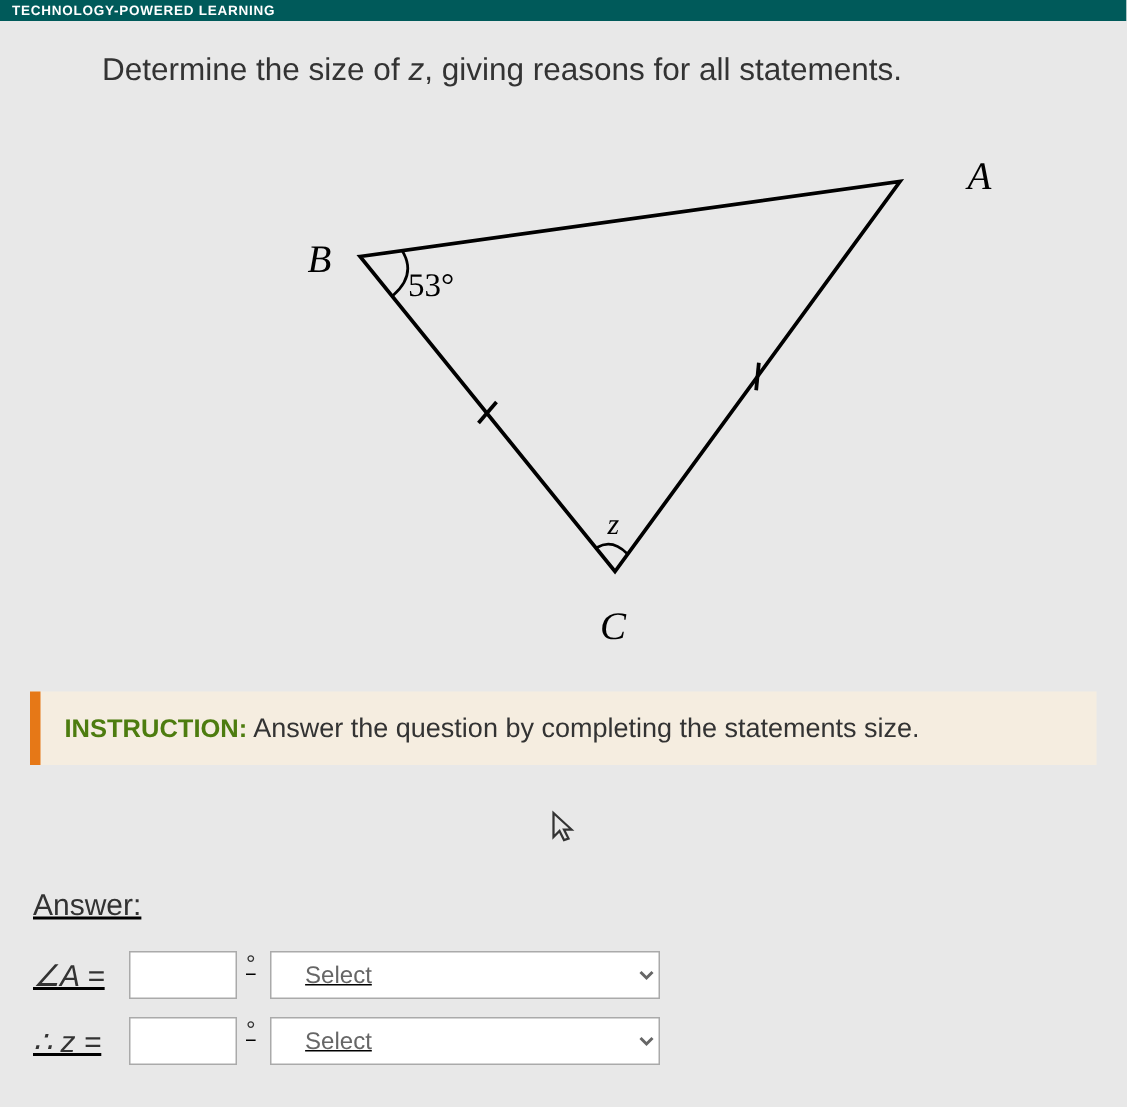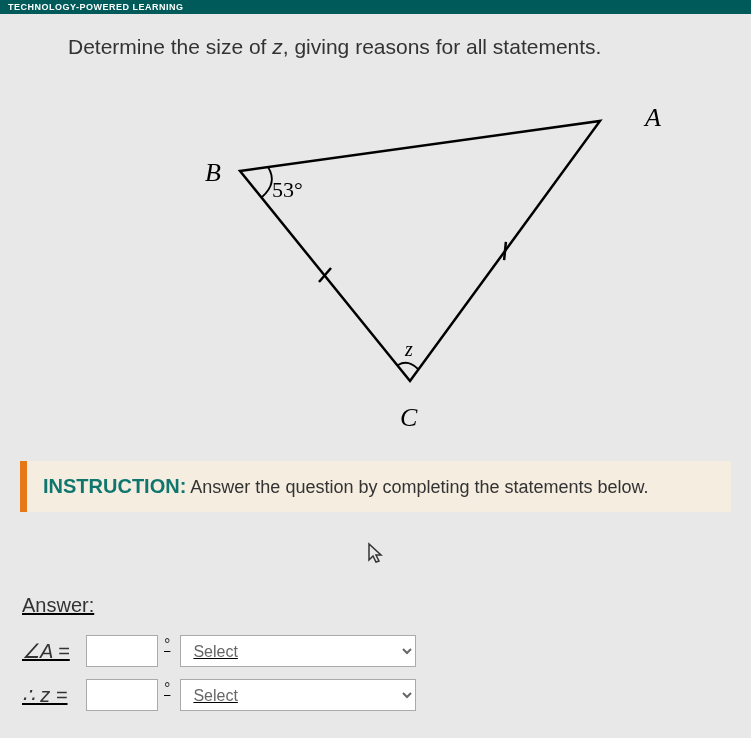--- a/index.html
+++ b/index.html
@@ -41,23 +41,23 @@
       position: relative;
       margin-bottom: 20px;
     }
     .instruction-bar {
       background: #f5ede0;
       border-left: 7px solid #e67817;
       padding: 14px 16px;
       margin-bottom: 30px;
     }
     .instruction-bar .label {
-      color: #0f766e;
+      color: #4d7c0f;
       font-weight: bold;
-      font-size: 20px;
+      font-size: 17px;
     }
     .instruction-bar .text {
       color: #333;
       font-size: 18px;
     }
     .cursor-area {
       text-align: center;
       margin: 15px 0 25px 0;
       font-size: 20px;
       color: #333;
@@ -92,26 +92,26 @@
       padding: 4px 6px;
     }
     .deg-symbol {
       font-size: 16px;
       color: #333;
       position: relative;
       top: -6px;
       margin-right: 4px;
     }
     .select-box {
-      width: 236px;
+      width: 260px;
       height: 32px;
       border: 1px solid #aaa;
       background: #fff;
       font-size: 16px;
-      padding: 4px 8px;
+      padding: 4px 18px;
       color: #666;
     }
     svg text {
       font-family: 'Times New Roman', serif;
     }
   </style>
 </head>
 <body>
 
 <div class="header">
@@ -139,21 +139,21 @@
 
       <text x="625" y="45" font-size="26" font-style="italic" fill="#000">A</text>
       <text x="185" y="100" font-size="26" font-style="italic" fill="#000">B</text>
       <text x="380" y="345" font-size="26" font-style="italic" fill="#000">C</text>
       <text x="252" y="116" font-size="22" fill="#000">53°</text>
       <text x="385" y="275" font-size="20" font-style="italic" fill="#000">z</text>
     </svg>
   </div>
 
   <div class="instruction-bar">
-    <span class="label">INSTRUCTION:</span><span class="text"> Answer the question by completing the statements below.</span>
+    <span class="label">INSTRUCTION:</span><span class="text"> Answer the question by completing the statements size.</span>
   </div>
 
   <div class="cursor-area">
     <svg width="20" height="22" viewBox="0 0 20 22">
       <path d="M 3 2 L 3 18 L 7 14 L 10 20 L 13 19 L 10 13 L 15 13 Z" fill="none" stroke="#333" stroke-width="1.5"></path>
     </svg>
   </div>
 
   <div class="answer-section">
     <div class="answer-heading">Answer:</div>

